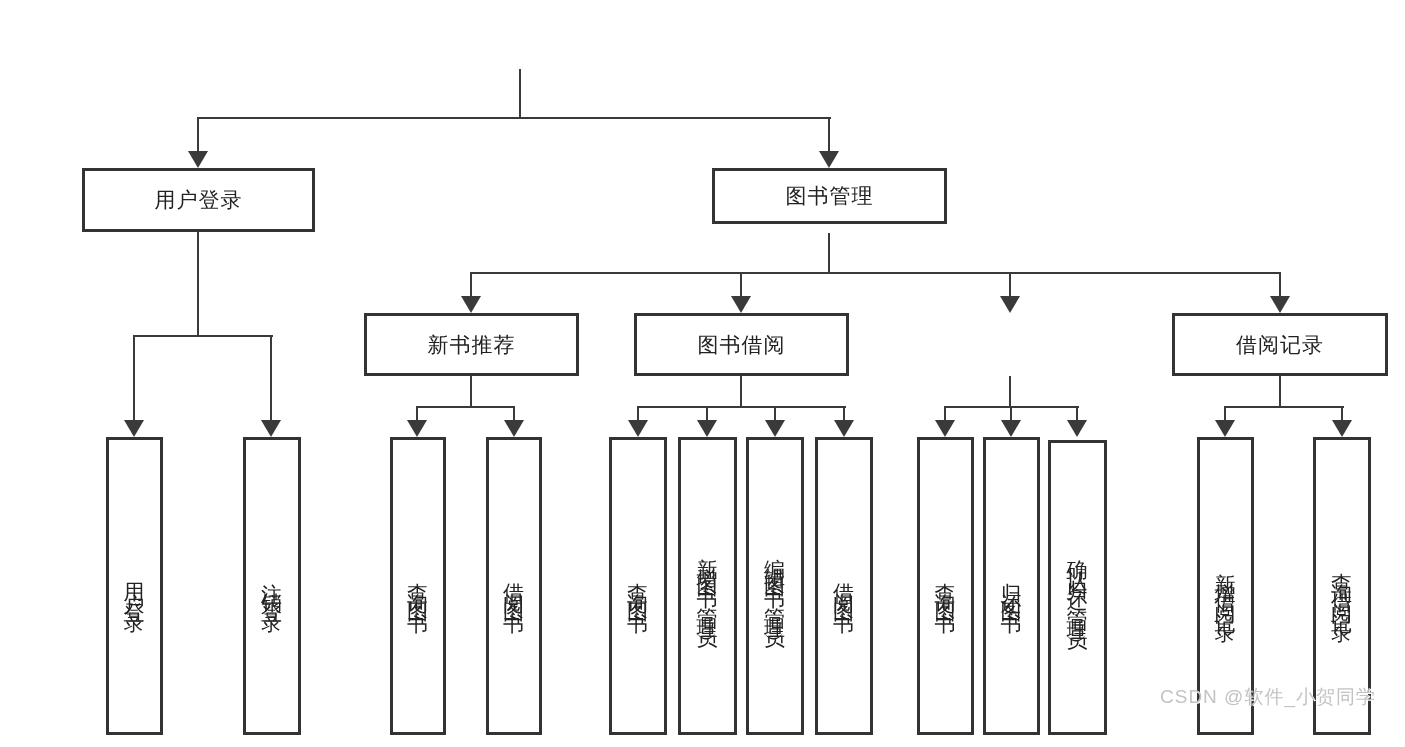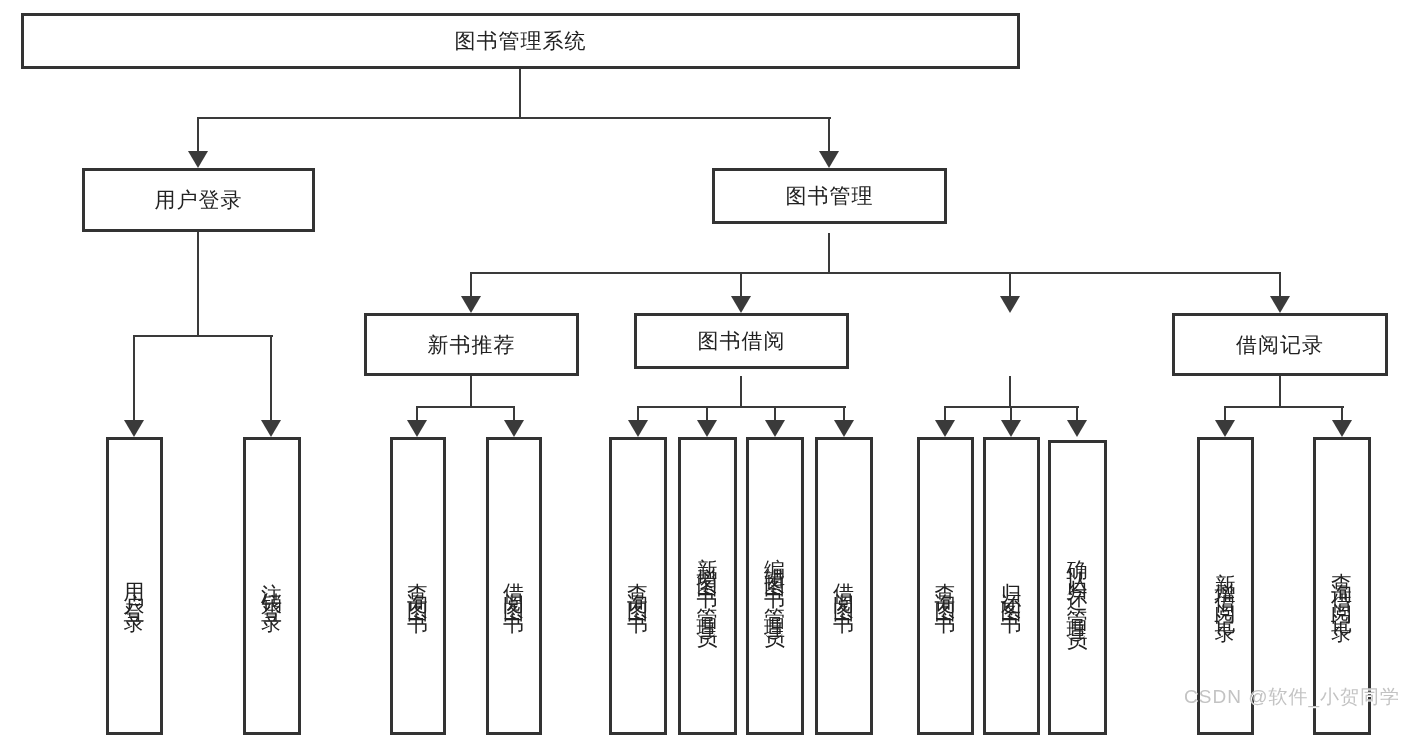--- a/index.html
+++ b/index.html
@@ -22,31 +22,27 @@
   .vline{width:2px;}
   .arrow{
     position:absolute;width:0;height:0;
     border-left:10px solid transparent;border-right:10px solid transparent;
     border-top:17px solid #3a3a3a;
   }
   .watermark{
     position:absolute;left:1160px;top:684px;width:240px;
     font-size:19px;color:#c3c3c3;letter-spacing:1px;white-space:nowrap;
     text-shadow:1px 1px 0 #ffffff;
-    text-align:right;
   }
 </style>
 </head>
 <body>
 
 <div id="canvas">
 
-  <div class="box" style="left:21px;top:13px;width:999px;height:56px;">
-    <span>图书管理系统</span>
-  </div>
 
   <div class="vline" style="left:519px;top:69px;height:50px;"></div>
   <div class="hline" style="left:197px;top:117px;width:634px;"></div>
   <div class="vline" style="left:197px;top:117px;height:35px;"></div>
   <div class="arrow" style="left:188px;top:151px;"></div>
   <div class="vline" style="left:828px;top:117px;height:35px;"></div>
   <div class="arrow" style="left:819px;top:151px;"></div>
 
   <div class="box" style="left:82px;top:168px;width:233px;height:64px;">
     <span>用户登录</span>
@@ -69,21 +65,21 @@
   <div class="vline" style="left:740px;top:272px;height:26px;"></div>
   <div class="arrow" style="left:731px;top:296px;"></div>
   <div class="vline" style="left:1009px;top:272px;height:26px;"></div>
   <div class="arrow" style="left:1000px;top:296px;"></div>
   <div class="vline" style="left:1279px;top:272px;height:26px;"></div>
   <div class="arrow" style="left:1270px;top:296px;"></div>
 
   <div class="box" style="left:364px;top:313px;width:215px;height:63px;">
     <span>新书推荐</span>
   </div>
-  <div class="box" style="left:634px;top:313px;width:215px;height:56px;">
+  <div class="box" style="left:634px;top:313px;width:215px;height:63px;">
     <span>图书借阅</span>
   </div>
   <div class="box" style="left:1172px;top:313px;width:216px;height:63px;">
     <span>借阅记录</span>
   </div>
 
   <div class="vline" style="left:470px;top:376px;height:32px;"></div>
   <div class="hline" style="left:416px;top:406px;width:99px;"></div>
   <div class="vline" style="left:416px;top:406px;height:16px;"></div>
   <div class="arrow" style="left:407px;top:420px;"></div>

